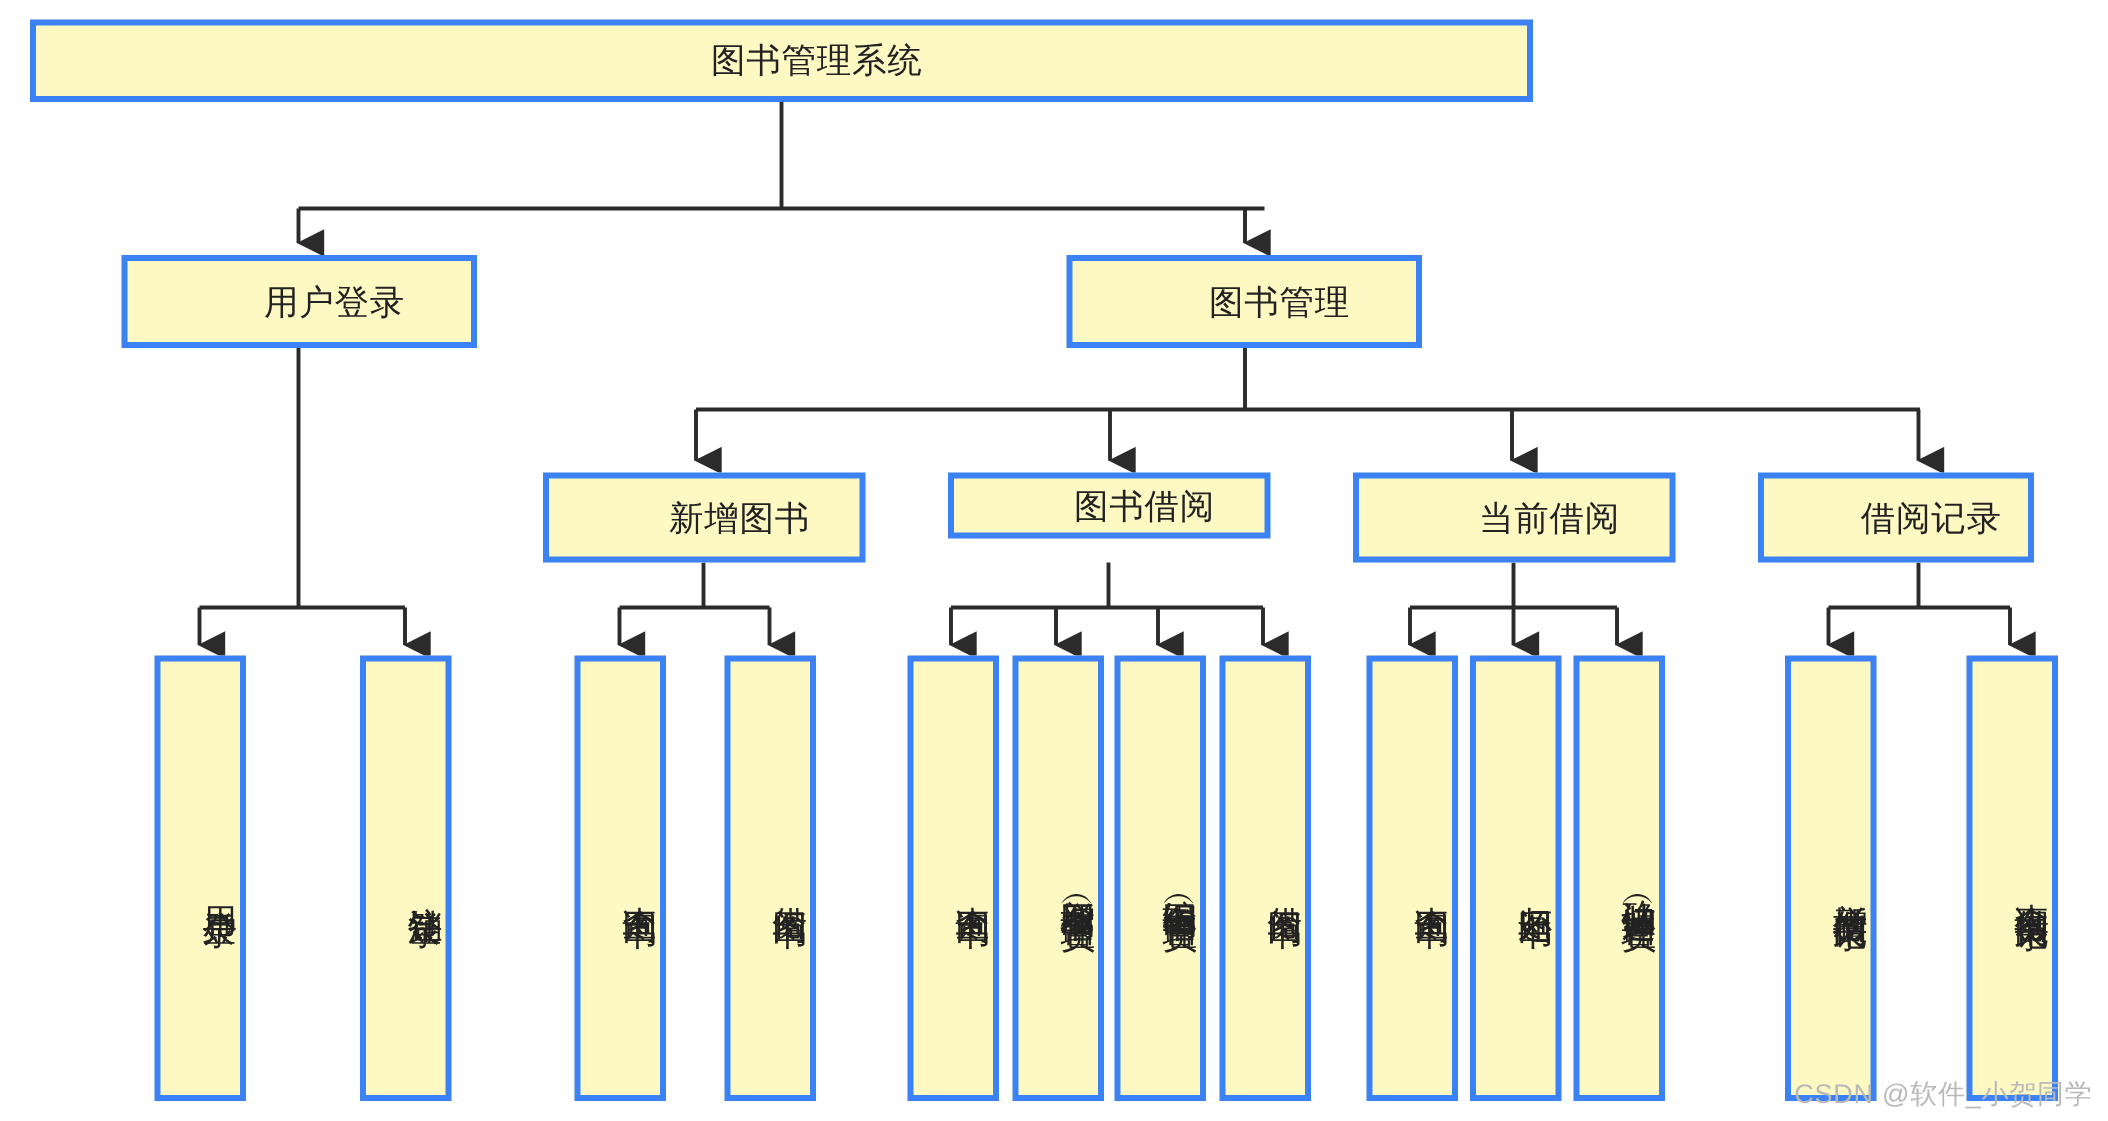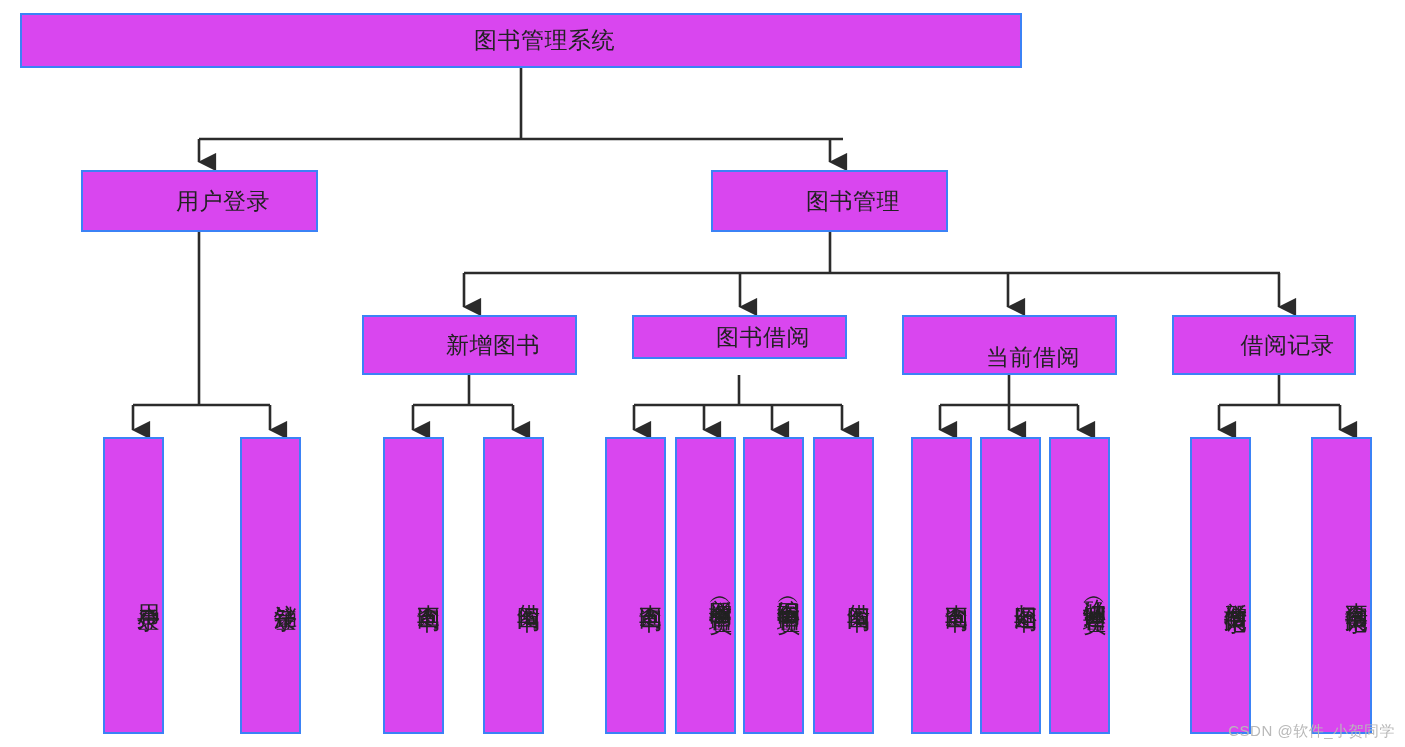--- a/index.html
+++ b/index.html
@@ -21,22 +21,22 @@
     position: absolute;
     left: 0;
     top: 0;
     width: 1405px;
     height: 747px;
     pointer-events: none;
   }
   .node {
     position: absolute;
     box-sizing: border-box;
-    background: #d946ef;
-    border: 2px solid #3b82f6;
+    background: #fef9c3;
+    border: 4px solid #3b82f6;
     display: flex;
     align-items: center;
     justify-content: center;
     color: #222222;
     padding-left: 47px;
   }
   .node.horiz {
     font-size: 23px;
     letter-spacing: 0.5px;
   }
@@ -56,21 +56,21 @@
     text-align: center;
   }
   .node-label {
     display: block;
     white-space: nowrap;
   }
   #watermark {
     position: absolute;
     right: 10px;
     bottom: 6px;
-    font-size: 15px;
+    font-size: 18px;
     color: #b9b9b9;
     white-space: nowrap;
     letter-spacing: 0.5px;
   }
 </style>
 </head>
 <body>
 
 <div id="canvas">
 
@@ -137,21 +137,21 @@
   </div>
 
   <div class="node horiz" style="left:362px; top:315px; width:215px; height:60px;">
     <span class="node-label">新增图书</span>
   </div>
 
   <div class="node horiz" style="left:632px; top:315px; width:215px; height:44px;">
     <span class="node-label">图书借阅</span>
   </div>
 
-  <div class="node horiz" style="left:902px; top:315px; width:215px; height:60px;align-items:flex-end;">
+  <div class="node horiz" style="left:902px; top:315px; width:215px; height:60px;">
     <span class="node-label">当前借阅</span>
   </div>
 
   <div class="node horiz" style="left:1172px; top:315px; width:184px; height:60px;">
     <span class="node-label">借阅记录</span>
   </div>
 
   <div class="node vert" style="left:103px; top:437px; width:61px; height:297px;">
     <span class="vtext">用户登录</span>
   </div>

